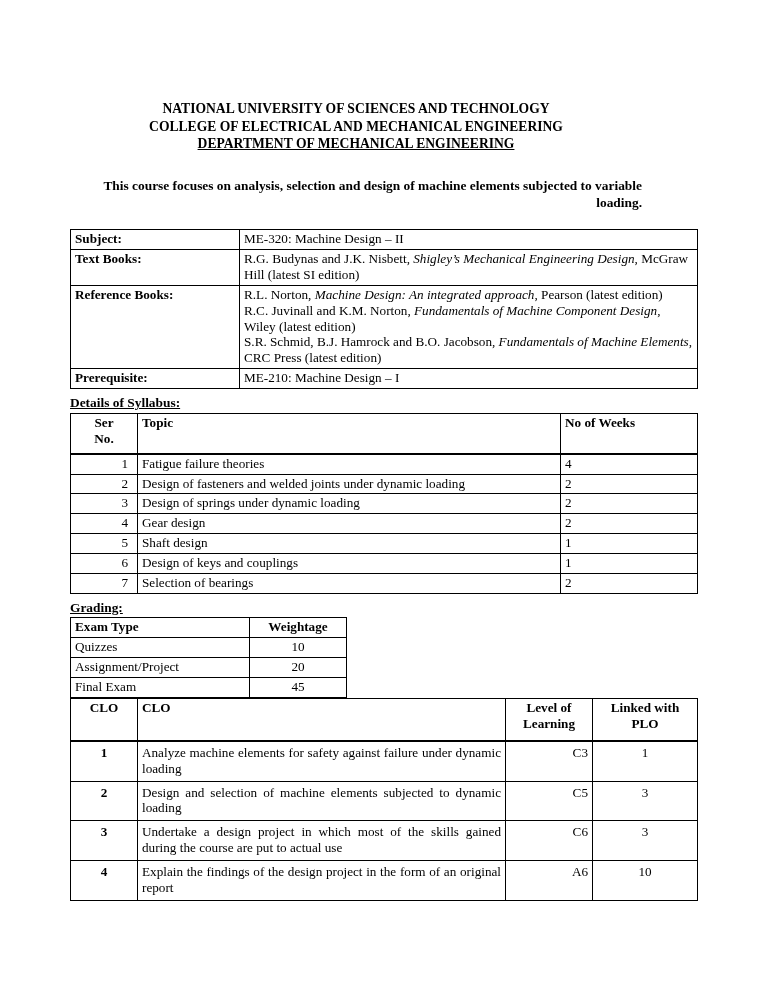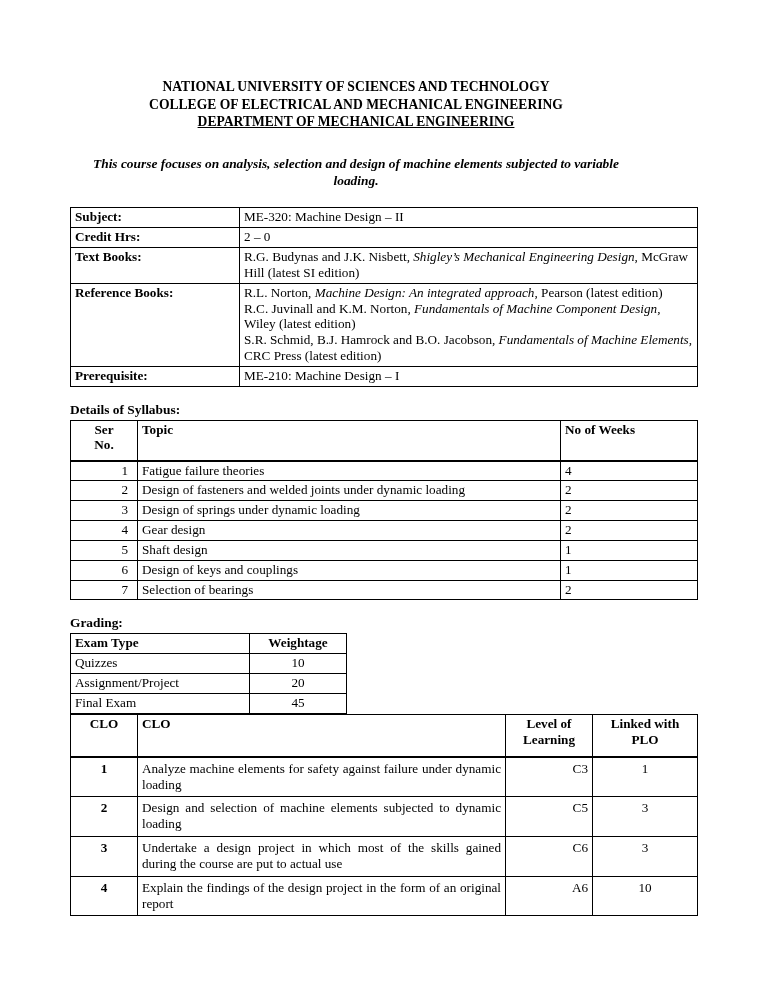--- a/index.html
+++ b/index.html
@@ -11,43 +11,42 @@
     width: 768px;
     height: 994px;
     font-family: "Liberation Serif", "DejaVu Serif", serif;
     color: #000000;
     font-size: 13.2px;
     line-height: 1.18;
     position: relative;
     overflow: hidden;
   }
   .page {
-    padding: 78px 70px 0 70px;
+    padding: 100px 70px 0 70px;
     box-sizing: border-box;
     width: 712px;
   }
 
   
   .hdr {
     text-align: center;
     font-weight: bold;
     font-size: 13.6px;
     line-height: 1.30;
   }
   .hdr .line3 {
     text-decoration: underline;
   }
 
   .intro {
     font-weight: bold;
     font-size: 13.4px;
     margin-top: 24px;
     line-height: 1.28;
-    text-align: center;
-    font-style: italic;
+    text-align: right;
   }
 
   
   table {
     border-collapse: collapse;
     table-layout: fixed;
   }
   table td, table th {
     border: 1px solid #000000;
     padding: 1px 4px 2px 4px;
@@ -66,22 +65,23 @@
   }
   .tbl-course .lbl {
     width: 160px;
     font-weight: bold;
   }
   .tbl-course .val i { font-style: italic; }
 
   
   .caption {
     font-weight: bold;
+    text-decoration: underline;
     font-size: 13.4px;
-    margin-top: 15px;
+    margin-top: 6px;
     margin-bottom: 2px;
   }
 
   
   .tbl-syl {
     width: 628px;
   }
   .tbl-syl .c-ser   { width: 58px; text-align: right; padding-right: 9px; }
   .tbl-syl .c-topic { }
   .tbl-syl .c-wk    { width: 128px; }
@@ -139,24 +139,20 @@
 
   <div class="intro">This course focuses on analysis, selection and design of machine elements subjected to variable loading.</div>
 
   <table class="tbl-course">
     <tbody>
       <tr>
         <td class="lbl">Subject:</td>
         <td class="val">ME-320:  Machine Design – II</td>
       </tr>
       <tr>
-        <td class="lbl">Credit Hrs:</td>
-        <td class="val">2 – 0</td>
-      </tr>
-      <tr>
         <td class="lbl">Text Books:</td>
         <td class="val">
           <span>R.G. Budynas and J.K. Nisbett, </span><i>Shigley’s Mechanical Engineering Design</i><span>, McGraw Hill (latest SI edition)</span>
         </td>
       </tr>
       <tr>
         <td class="lbl">Reference Books:</td>
         <td class="val">
           <div><span>R.L. Norton, </span><i>Machine Design: An integrated approach</i><span>, Pearson (latest edition)</span></div>
           <div><span>R.C. Juvinall and K.M. Norton, </span><i>Fundamentals of Machine Component Design</i><span>, Wiley (latest edition)</span></div>

